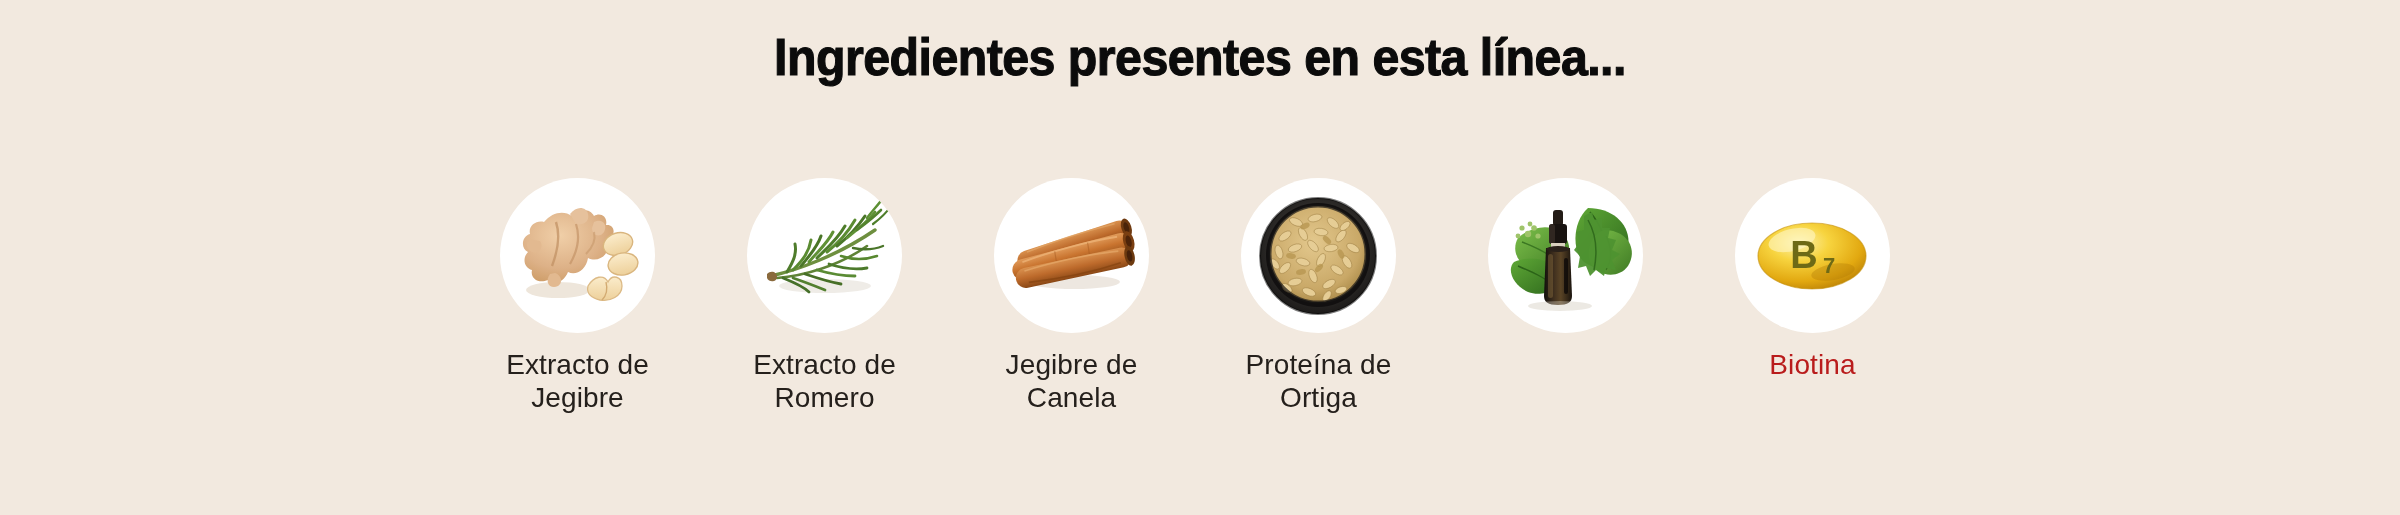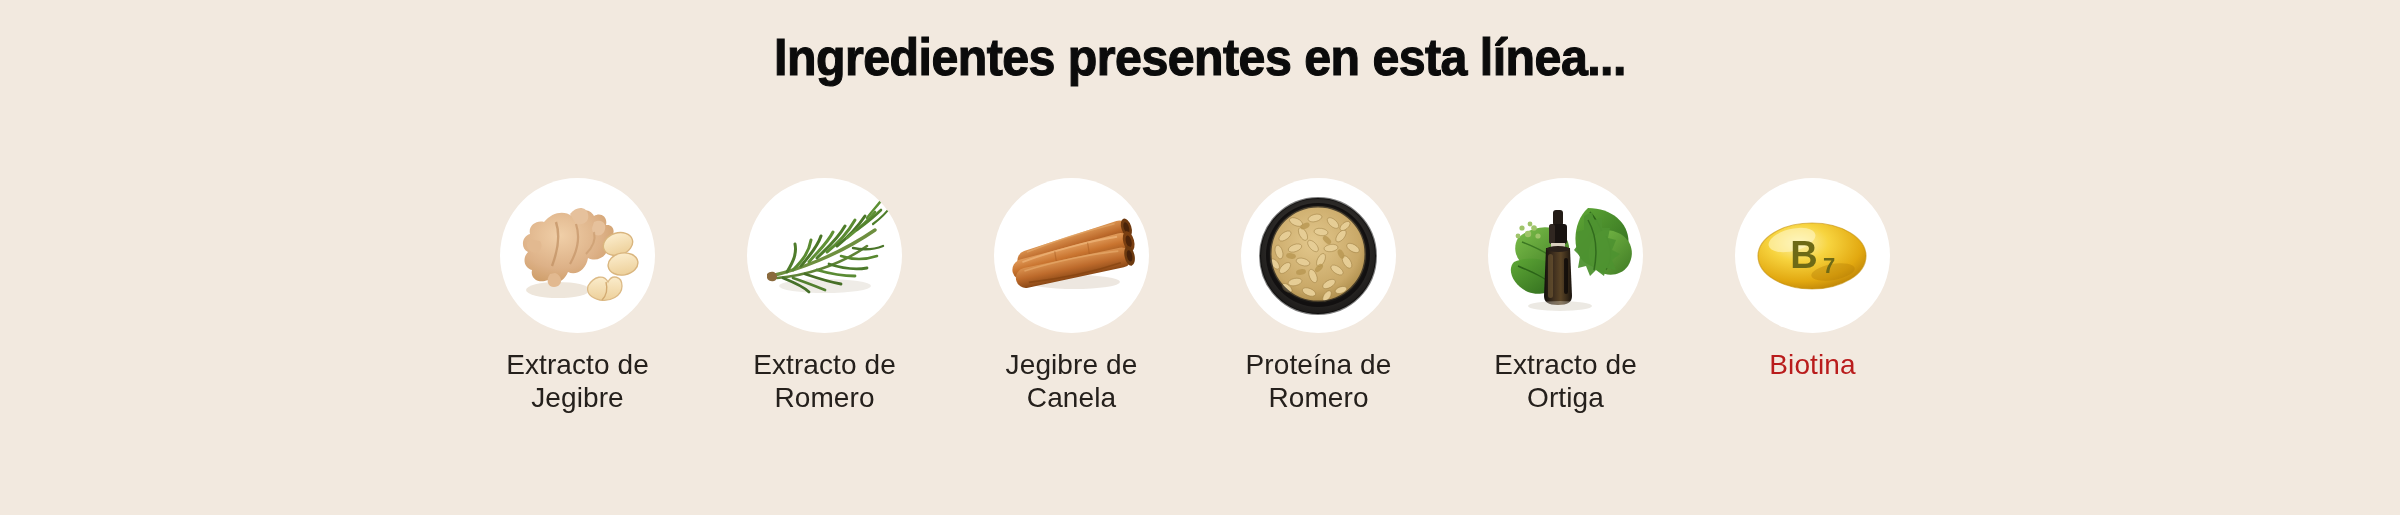--- a/index.html
+++ b/index.html
@@ -280,21 +280,21 @@
             <ellipse cx="64" cy="48" rx="5" ry="2.8" transform="rotate(-28 64 48)"></ellipse>
             <ellipse cx="86" cy="62" rx="5" ry="2.8" transform="rotate(44 86 62)"></ellipse>
             <ellipse cx="50" cy="78" rx="5" ry="2.8" transform="rotate(10 50 78)"></ellipse>
             <ellipse cx="78" cy="90" rx="5" ry="2.8" transform="rotate(-48 78 90)"></ellipse>
             <ellipse cx="100" cy="76" rx="5" ry="2.8" transform="rotate(64 100 76)"></ellipse>
             <ellipse cx="60" cy="94" rx="5" ry="2.8" transform="rotate(-8 60 94)"></ellipse>
           </g>
           <circle cx="77" cy="76" r="48" fill="none" stroke="#1a1817" stroke-width="3" opacity="0.7"></circle>
         </svg>
       </div>
-      <div class="label" style="color: rgb(37, 32, 28);">Proteína de Romero</div>
+      <div class="label" style="color: rgb(37, 32, 28);">Proteína de Ortiga</div>
     </div>
 
     <div class="item">
       <div class="circle" style="background: rgb(255, 255, 255);">
         <svg viewBox="0 0 155 155">
           <defs>
             <linearGradient id="btl" x1="0" y1="0" x2="1" y2="0">
               <stop offset="0%" stop-color="#120f0c"></stop>
               <stop offset="35%" stop-color="#3f2f1e"></stop>
               <stop offset="60%" stop-color="#5a4426"></stop>
@@ -343,21 +343,20 @@
             <rect x="63" y="65" width="14" height="7" fill="#d8cfbe"></rect>
 
             <path d="M58 70 L82 70 L84 118 C84 124, 80 127, 70 127 C60 127, 56 124, 56 118 Z" fill="url(#btl)"></path>
             <rect x="60" y="76" width="5" height="44" rx="2.5" fill="#7a6038" opacity="0.55"></rect>
             <rect x="76" y="80" width="4" height="36" rx="2" fill="#0c0907" opacity="0.8"></rect>
             <ellipse cx="70" cy="71" rx="12" ry="3" fill="#2a211a"></ellipse>
           </g>
           <ellipse cx="72" cy="128" rx="32" ry="5" fill="#cfc7ba" opacity="0.4"></ellipse>
         </svg>
       </div>
-      <div class="label" style="color: rgb(37, 32, 28);">Extracto de Ortiga</div>
     </div>
 
     <div class="item">
       <div class="circle" style="background: rgb(255, 255, 255);">
         <svg viewBox="0 0 155 155">
           <defs>
             <radialGradient id="cap" cx="38%" cy="30%" r="78%">
               <stop offset="0%" stop-color="#fdf3b2"></stop>
               <stop offset="35%" stop-color="#f7d43f"></stop>
               <stop offset="75%" stop-color="#e2a810"></stop>

